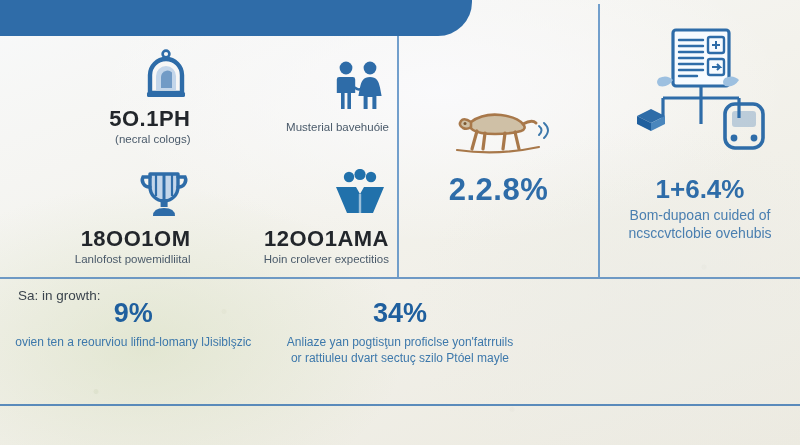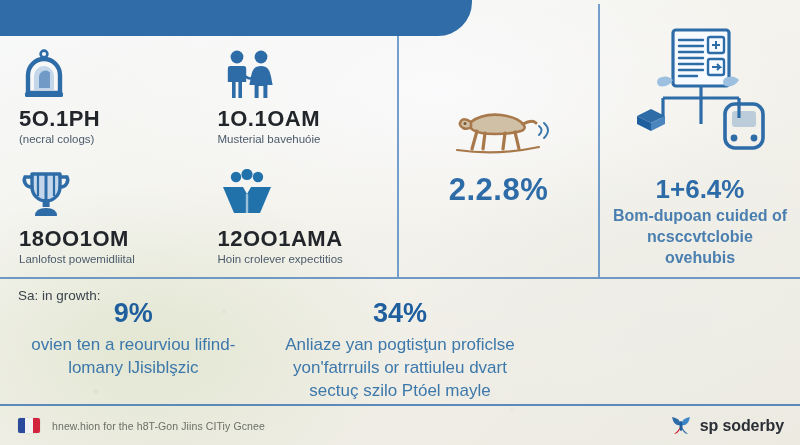--- a/index.html
+++ b/index.html
@@ -105,23 +105,23 @@
     width: 397px;
     height: 241px;
     display: grid;
     grid-template-columns: 1fr 1fr;
     grid-template-rows: 1fr 1fr;
     z-index: 2;
   }
   .quad {
     display: flex;
     flex-direction: column;
-    align-items: flex-start;
+    align-items: flex-end;
     justify-content: center;
-    padding: 4px 19px;
+    padding: 4px 8px;
     text-align: center;
   }
   .quad .icon-wrap {
     height: 56px;
     display: flex;
     align-items: center;
     justify-content: center;
     margin-bottom: 4px;
   }
   .quad .stat-value {
@@ -184,24 +184,23 @@
   }
   .right-col .icon-wrap { margin-bottom: 6px; }
   .right-col .stat-value {
     font-size: 26px;
     font-weight: bold;
     color: #2e6ca8;
     line-height: 1;
     margin-bottom: 4px;
   }
   .right-col .stat-label {
-    font-size: 16px;
+    font-size: 14px;
     color: #4a7fb0;
     line-height: 1.3;
-    font-weight: bold;
   }
 
   
   .bottom-label {
     position: absolute;
     left: 18px;
     top: 288px;
     font-size: 13.5px;
     color: #3b444d;
     z-index: 2;
@@ -225,21 +224,21 @@
     padding: 0 14px;
   }
   .bottom-item .pct {
     font-size: 27px;
     font-weight: bold;
     color: #1f5f9e;
     line-height: 1;
     margin-bottom: 7px;
   }
   .bottom-item .desc {
-    font-size: 17px;
+    font-size: 12px;
     color: #3d78ab;
     line-height: 1.35;
   }
 
   
   .footer {
     position: absolute;
     left: 0;
     top: 406px;
     width: 800px;
@@ -321,21 +320,20 @@
 
           <circle cx="19" cy="8" r="6.4" fill="#2e6ca8"></circle>
           <path d="M12.2 17 h13.6 a2.4 2.4 0 0 1 2.4 2.4 V33 h-4.2 v16 h-3.6 V33 h-2.8 v16 h-3.6 V33 H9.8 V19.4 A2.4 2.4 0 0 1 12.2 17 Z" fill="#2e6ca8"></path>
 
           <circle cx="43" cy="8" r="6.4" fill="#2e6ca8"></circle>
           <path d="M43 17 c6.4 0 8.6 3.6 10 10.6 l1.6 8.4 h-5.2 V49 h-4 V37 h-4.8 v12 h-4 V36 h-5.2 l1.6-8.4 C34.4 20.6 36.6 17 43 17 Z" fill="#2e6ca8"></path>
 
           <path d="M28.4 28 q3 2.6 6.2 .6" fill="none" stroke="#2e6ca8" stroke-width="2.6" stroke-linecap="round"></path>
         </svg>
       </div>
-      <div class="stat-value">1O.1OAM</div>
       <div class="stat-label">Musterial bavehuóie</div>
     </div>
 
     <div class="quad">
       <div class="icon-wrap">
         <svg width="54" height="52" viewBox="0 0 54 52" aria-hidden="true">
           <path d="M13 5 h28 v13 a14 14 0 0 1 -28 0 Z" fill="#c3d6ea" stroke="#2e6ca8" stroke-width="3.4" stroke-linejoin="round"></path>
           <path d="M13 8 H6 a7 7 0 0 0 7 10" fill="none" stroke="#2e6ca8" stroke-width="3.4" stroke-linecap="round"></path>
           <path d="M41 8 h7 a7 7 0 0 1 -7 10" fill="none" stroke="#2e6ca8" stroke-width="3.4" stroke-linecap="round"></path>
           <line x1="27" y1="6" x2="27" y2="31" stroke="#2e6ca8" stroke-width="3"></line>
@@ -438,33 +436,14 @@
       <div class="desc">ovien ten a reourviou lifind-lomany lJisiblşzic</div>
     </div>
     <div class="bottom-item">
       <div class="pct">34%</div>
       <div class="desc">Anliaze yan pogtisţun proficlse yon'fatrruils or rattiuleu dvart sectuç szilo Ptóel mayle</div>
     </div>
   </div>
 
   <div class="h-divider-footer"></div>
 
-  <div class="footer">
-    <div class="flag-icon">
-      <span class="flag-blue"></span>
-        <span class="flag-white"></span>
-        <span class="flag-red"></span>
-    </div>
-    <div class="footer-text">hnew.hion for the h8T-Gon Jiins CITiy Gcnee</div>
-
-    <div class="brand">
-      <svg width="26" height="24" viewBox="0 0 26 24" aria-hidden="true">
-        <path d="M4 3 q8 1 9 8 q-7 2 -9 -8 Z" fill="#2e6ca8"></path>
-        <path d="M22 3 q-8 1 -9 8 q7 2 9 -8 Z" fill="#3d86c6"></path>
-        <path d="M6 20 q4 -3 7 -8 q-2 8 -7 8 Z" fill="#d2233c"></path>
-        <path d="M20 20 q-4 -3 -7 -8 q2 8 7 8 Z" fill="#2e6ca8"></path>
-        <ellipse cx="13" cy="12" rx="1.5" ry="5" fill="#1f5f9e"></ellipse>
-      </svg>
-      <span class="brand-name">sp soderby</span>
-    </div>
-  </div>
 
 </div>
 
 </body></html>

